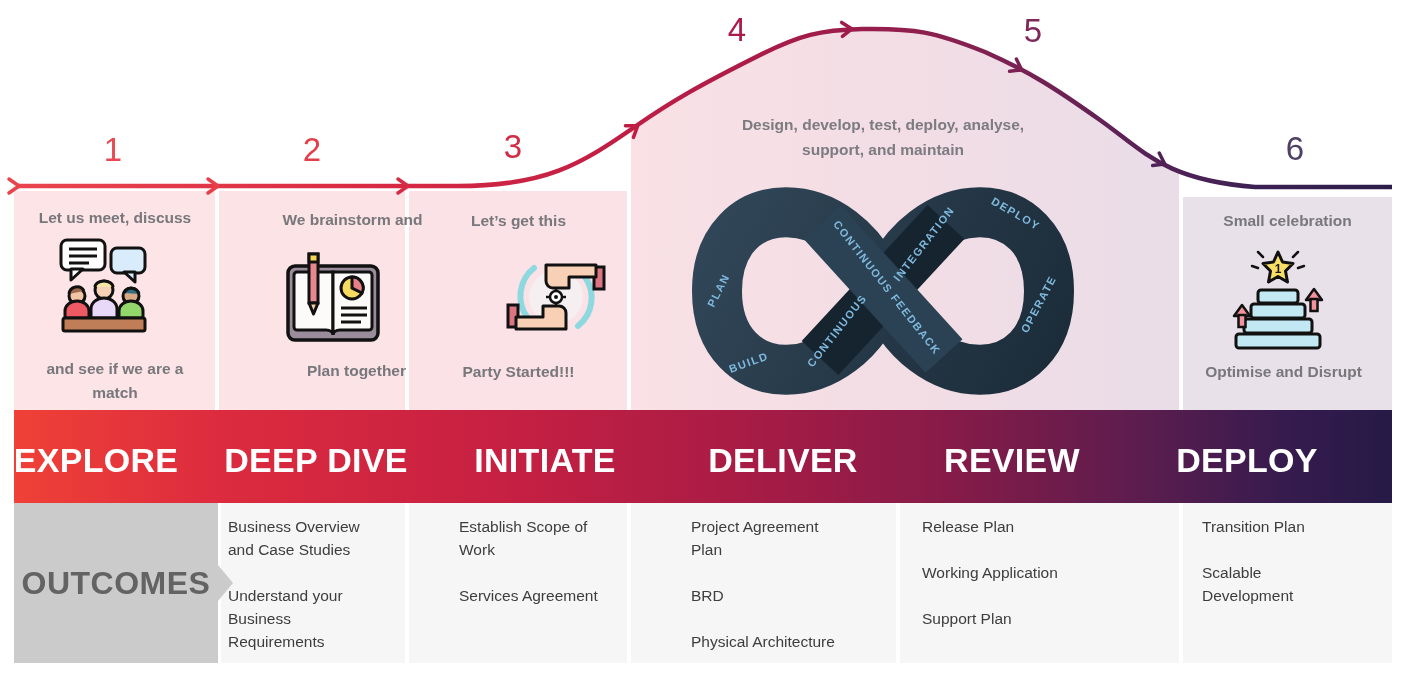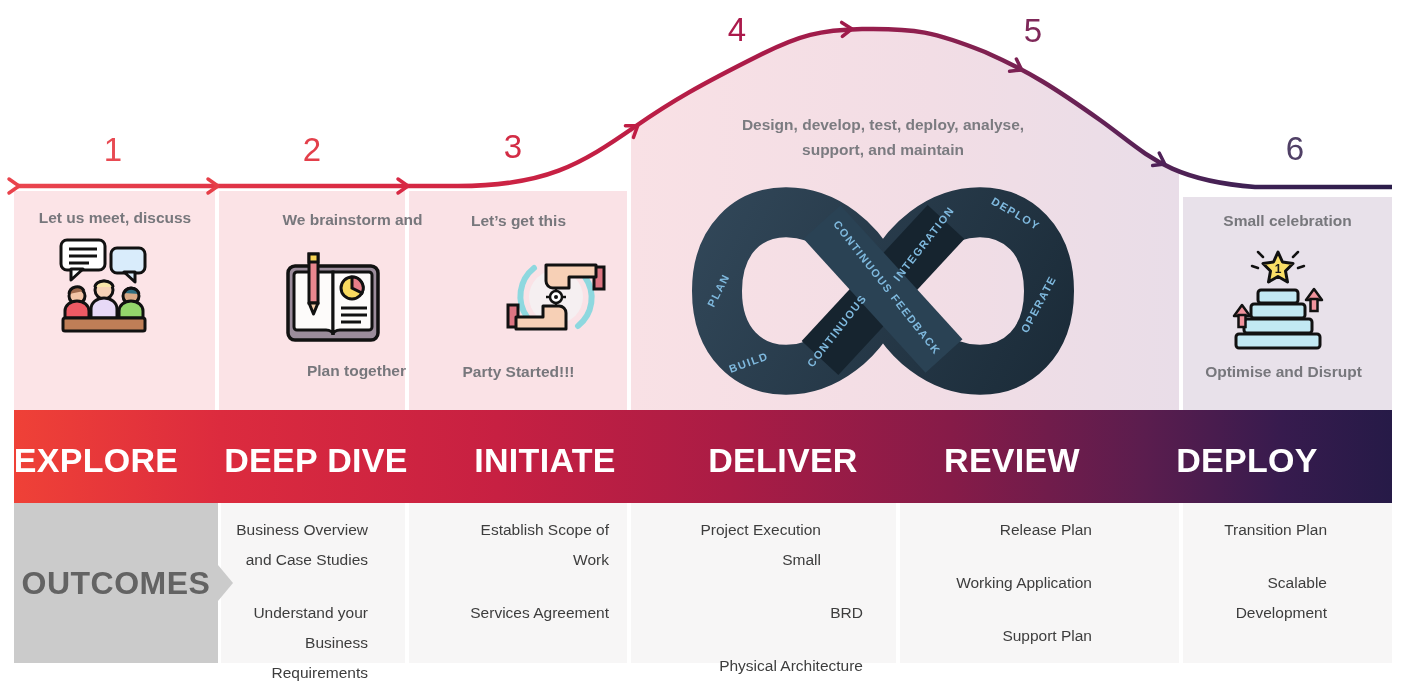--- a/index.html
+++ b/index.html
@@ -45,21 +45,21 @@
   .outbg{position:absolute;top:503px;height:160px;background:#f7f6f6;z-index:1;}
   .ob2{left:221px;width:184px;} .ob3{left:409px;width:218px;} .ob4{left:631px;width:265px;}
   .ob5{left:900px;width:279px;} .ob6{left:1183px;width:209px;}
   .outcomes-box{position:absolute;left:14px;top:503px;width:204px;height:160px;background:#cbcbcb;
     z-index:2;display:flex;align-items:center;justify-content:center;}
   .outcomes-box span{font-size:32px;font-weight:700;color:#636363;letter-spacing:.5px;}
   .outcomes-arrow{position:absolute;left:218px;top:565px;width:0;height:0;z-index:2;
     border-top:18px solid transparent;border-bottom:18px solid transparent;border-left:15px solid #cbcbcb;}
   .outcol{position:absolute;top:515px;z-index:2;}
   .oc2{left:228px;} .oc3{left:459px;} .oc4{left:691px;} .oc5{left:922px;} .oc6{left:1202px;}
-  .oitem{font-size:15.5px;color:#3d3d3d;line-height:30px;margin-bottom:23px;text-align:right;}
+  .oitem{font-size:15.5px;color:#3d3d3d;line-height:23px;margin-bottom:23px;}
   .oc2 .oitem{width:140px;} .oc3 .oitem{width:150px;} .oc4 .oitem{width:172px;}
   .oc5 .oitem{width:170px;} .oc6 .oitem{width:125px;}
   .oitem.narrow{width:130px;}
   
   .loopLabel{font-family:"Liberation Sans",sans-serif;font-size:11px;font-weight:700;
              fill:#7fb9de;letter-spacing:1.5px;}
   .starNum{font-family:"Liberation Sans",sans-serif;font-size:12px;font-weight:700;fill:#1a1a1a;}
 </style>
 </head>
 <body>
@@ -130,20 +130,21 @@
   <div class="num n2">2</div>
   <div class="num n3">3</div>
   <div class="num n4">4</div>
   <div class="num n5">5</div>
   <div class="num n6">6</div>
 
   <div class="cap t1">Let us meet, discuss</div>
   <div class="cap t2">We brainstorm and</div>
   <div class="cap t3">Let’s get this</div>
   <div class="cap t6">Small celebration</div>
+  <div class="cap b1">and see if we are a match</div>
   <div class="cap b2">Plan together</div>
   <div class="cap b3">Party Started!!!</div>
   <div class="cap b6">Optimise and Disrupt</div>
   <div class="cap midcap">
     <div>Design, develop, test, deploy, analyse,</div>
     <div>support, and maintain</div>
   </div>
 
   <svg class="iconsvg" style="left:48px;top:234px" width="112" height="115" viewBox="0 0 110 115">
     <rect x="12" y="6" width="44" height="30" rx="6" fill="#ffffff" stroke="#111" stroke-width="3"></rect>
@@ -236,21 +237,21 @@
 
   <div class="outcol oc2">
     <div class="oitem">Business Overview and Case Studies</div>
     <div class="oitem">Understand your Business Requirements</div>
   </div>
   <div class="outcol oc3">
     <div class="oitem">Establish Scope of Work</div>
     <div class="oitem">Services Agreement</div>
   </div>
   <div class="outcol oc4">
-    <div class="oitem narrow">Project Execution Small</div>
+    <div class="oitem narrow">Project Agreement Plan</div>
     <div class="oitem">BRD</div>
     <div class="oitem">Physical Architecture</div>
   </div>
   <div class="outcol oc5">
     <div class="oitem">Release Plan</div>
     <div class="oitem">Working Application</div>
     <div class="oitem">Support Plan</div>
   </div>
   <div class="outcol oc6">
     <div class="oitem">Transition Plan</div>

